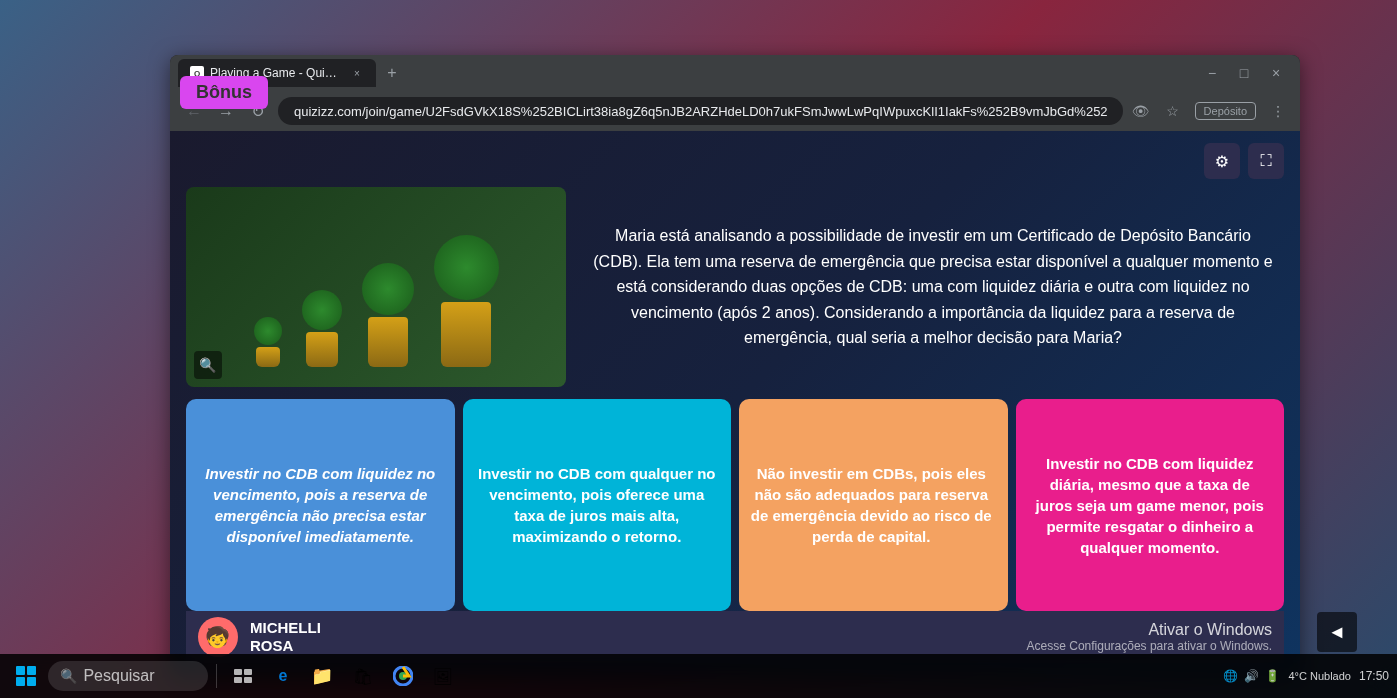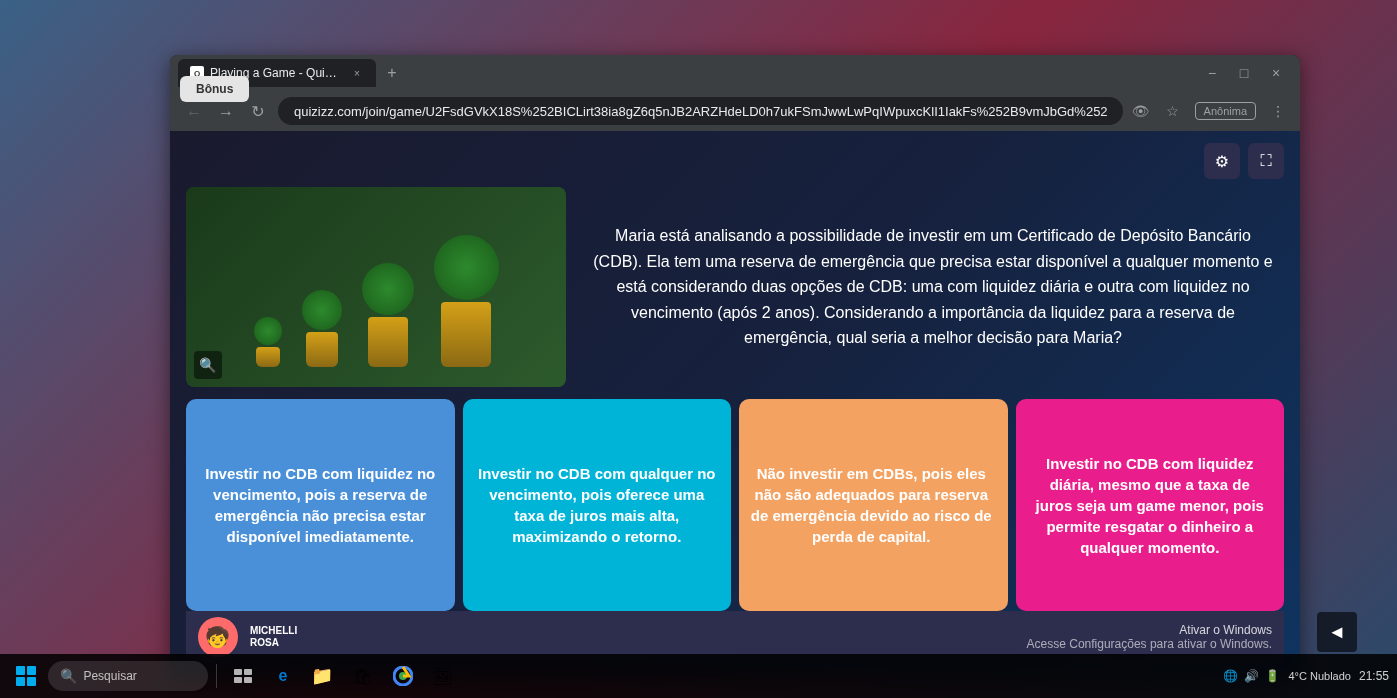--- a/index.html
+++ b/index.html
@@ -182,25 +182,25 @@
       padding: 12px 16px;
       display: flex;
       flex-direction: column;
     }
 
     
     .bonus-btn {
       position: absolute;
       top: 76px;
       left: 180px;
-      background: #e5e5e5;
+      background: #d946ef;
       border: none;
       border-radius: 6px;
       padding: 6px 16px;
-      font-size: 12px;
+      font-size: 18px;
       font-weight: bold;
       cursor: pointer;
       color: #333;
       z-index: 20;
     }
 
     
     .game-controls {
       display: flex;
       justify-content: flex-end;
@@ -308,21 +308,21 @@
       font-weight: 600;
       text-align: center;
       cursor: pointer;
       display: flex;
       align-items: center;
       justify-content: center;
       line-height: 1.4;
       transition: opacity 0.2s;
     }
 
-    .answer-blue { background: #4a90d9; }
+    .answer-blue { background: #4a90d9; font-style: italic; }
     .answer-cyan { background: #00b4d8; }
     .answer-orange { background: #f4a261; padding-left: 10px; }
     .answer-pink { background: #e91e8c; }
 
     
     .bottom-bar {
       display: flex;
       align-items: center;
       background: #2d2d4e;
       padding: 6px 12px;
@@ -333,33 +333,33 @@
       width: 40px; height: 40px;
       border-radius: 50%;
       background: #ff6b6b;
       display: flex; align-items: center; justify-content: center;
       font-size: 20px;
       overflow: hidden;
     }
 
     .player-name {
       color: #fff;
-      font-size: 10px;
+      font-size: 15px;
       font-weight: bold;
       line-height: 1.2;
     }
 
     .activate-windows {
       margin-left: auto;
       text-align: right;
     }
 
     .activate-title {
       color: rgba(255,255,255,0.8);
-      font-size: 12px;
+      font-size: 16px;
     }
 
     .activate-sub {
       color: rgba(255,255,255,0.6);
       font-size: 12px;
     }
 
     
     .taskbar {
       position: absolute;
@@ -398,21 +398,21 @@
       background: rgba(255,255,255,0.12);
       border-radius: 15px;
       display: flex; align-items: center;
       padding: 0 12px;
       gap: 6px;
       cursor: pointer;
     }
 
     .search-text {
       color: rgba(255,255,255,0.7);
-      font-size: 12px;
+      font-size: 16px;
     }
 
     .taskbar-divider {
       width: 1px; height: 24px;
       background: rgba(255,255,255,0.2);
       margin: 0 4px;
     }
 
     .taskbar-icon {
       width: 36px; height: 36px;
@@ -489,21 +489,21 @@
   </div>
 
   <div class="address-bar">
     <div class="nav-btn disabled">←</div>
     <div class="nav-btn">→</div>
     <div class="nav-btn">↻</div>
     <input class="address-input" type="text" value="quizizz.com/join/game/U2FsdGVkX18S%252BICLirt38ia8gZ6q5nJB2ARZHdeLD0h7ukFSmJwwLwPqIWpuxcKlI1IakFs%252B9vmJbGd%252FuGX1..." style="">
     <div class="address-icons">
       <div class="addr-icon">👁</div>
       <div class="addr-icon">☆</div>
-      <div class="profile-btn">Anônima</div>
+      <div class="profile-btn">Depósito</div>
       <div class="addr-icon">⋮</div>
     </div>
   </div>
 
   <div class="page-content">
     <div class="quizizz-container">
 
       <div class="game-controls">
         <button class="game-ctrl-btn">⚙</button>
         <button class="game-ctrl-btn">⛶</button>
@@ -614,16 +614,16 @@
   <div class="taskbar-right">
     <div class="system-icons">
       <span>🌐</span>
       <span>🔊</span>
       <span>🔋</span>
     </div>
     <div class="weather-info">
       <span>4°C Nublado</span>
     </div>
     <div class="clock">
-      <div>21:55</div>
+      <div>17:50</div>
     </div>
   </div>
 </div>
 
 </body></html>

